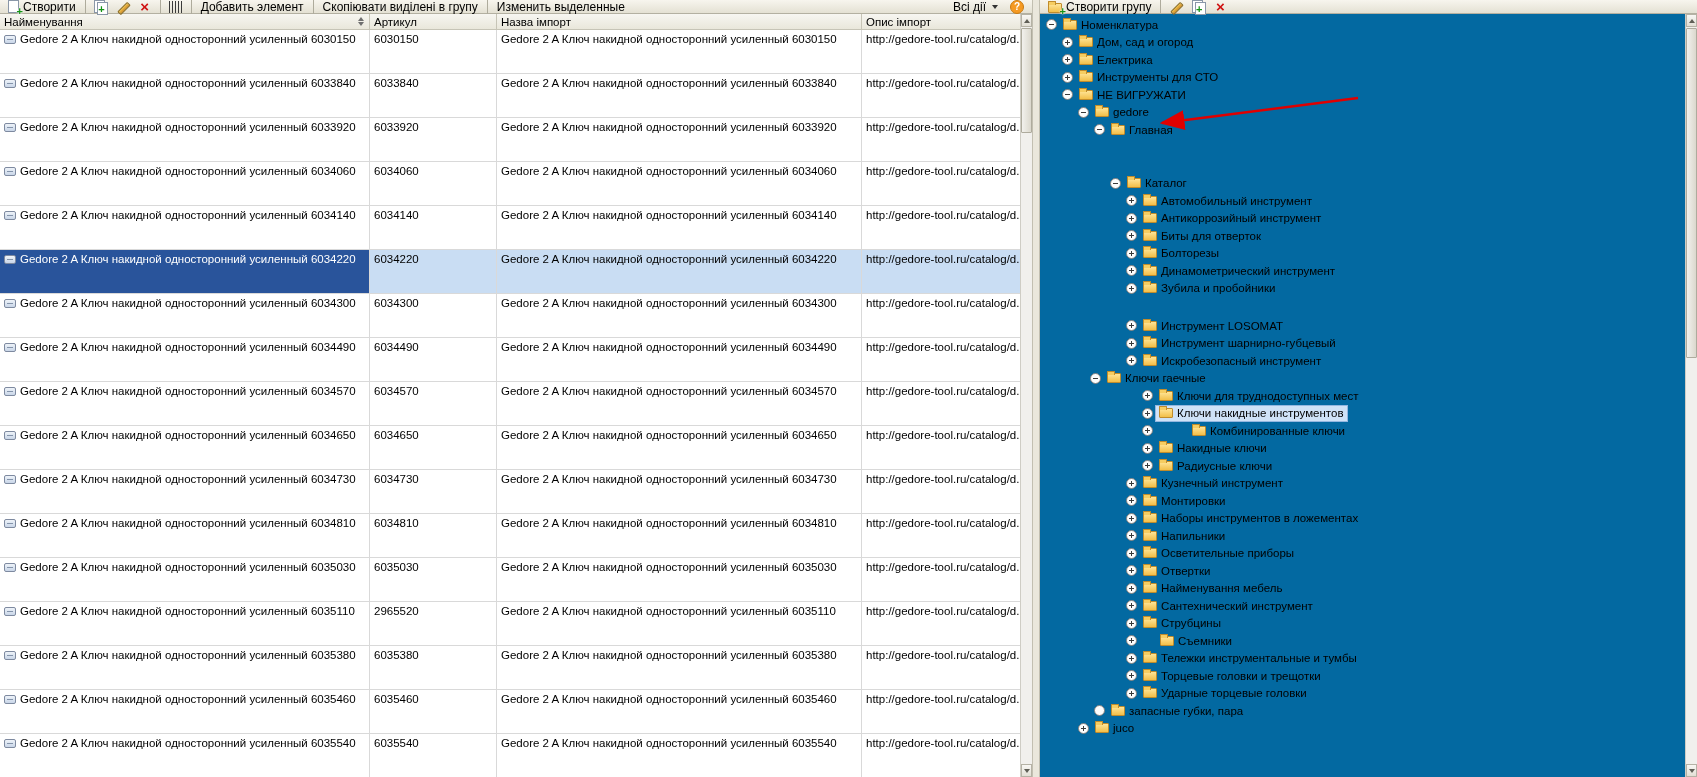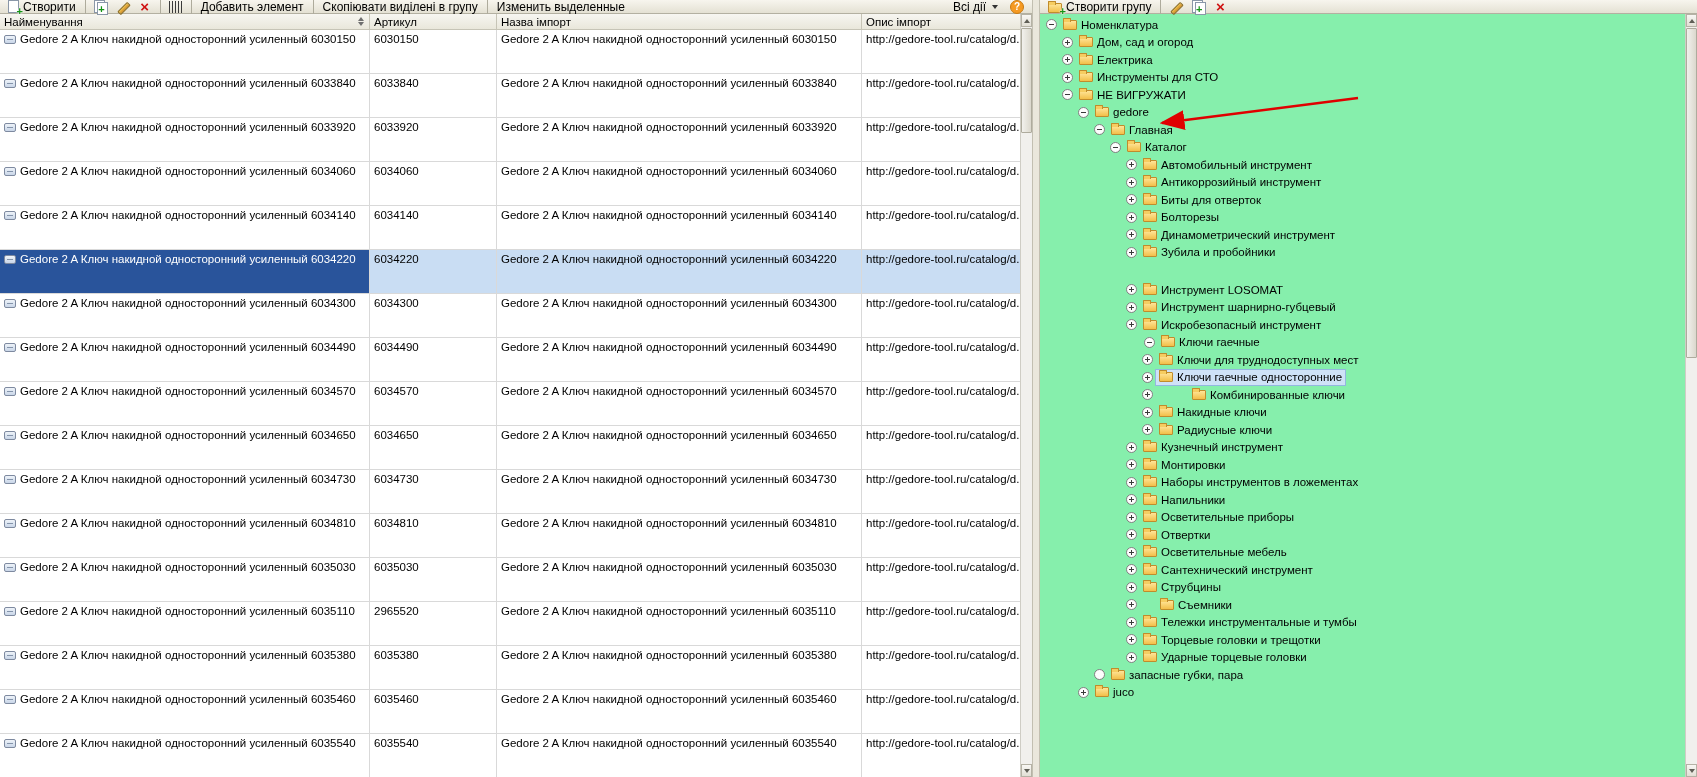--- a/index.html
+++ b/index.html
@@ -73,21 +73,21 @@
   .tri-up { width:0; height:0; border-left:3px solid transparent; border-right:3px solid transparent; border-bottom:4px solid #5f5e56; }
   .tri-down { width:0; height:0; border-left:3px solid transparent; border-right:3px solid transparent; border-top:4px solid #5f5e56; }
   .sb-thumb { position:absolute; left:0; width:11px; background:linear-gradient(90deg,#f2f1ed,#dbd8cd);
     border:1px solid #aeab9d; border-radius:1px; }
 
   
   .splitter { width:8px; flex:none; background:#eae7dc; border-left:1px solid #c2bfb1; border-right:1px solid #c2bfb1; }
 
   
   .right-pane { width:657px; flex:none; display:flex; flex-direction:column; position:relative; }
-  .tree { flex:1; width:645px; background:#86efac; overflow:hidden; padding-top:2px; }
+  .tree { flex:1; width:645px; background:#0369a1; overflow:hidden; padding-top:2px; }
   .titem { display:flex; align-items:center; gap:3px; height:17.5px; white-space:nowrap; }
   .exp { position:relative; width:11px; height:11px; flex:none; border:1px solid #808080; border-radius:50%; background:#fdfdfd; }
   .exp.minus::before, .exp.plus::before { content:""; position:absolute; left:2px; right:2px; top:4px; height:1px; background:#3a3a3a; }
   .exp.plus::after { content:""; position:absolute; top:2px; bottom:2px; left:4px; width:1px; background:#3a3a3a; }
   .node { display:flex; align-items:center; gap:4px; padding:0 3px; height:15px; }
   .node .folder { position:relative; width:14px; height:10px; flex:none;
     background:linear-gradient(#ffe598,#f2bf49); border:1px solid #c08c2c; border-radius:1px; }
   .node .folder::before { content:""; position:absolute; top:-3px; left:-1px; width:6px; height:3px;
     background:#f6cd61; border:1px solid #c08c2c; border-bottom:none; border-radius:1px 1px 0 0; }
   .node.sel { background:var(--tree-sel); outline:1px solid #93b7e0; }
@@ -483,21 +483,21 @@
               <span class="tlabel">gedore</span>
             </span>
           </div>
           <div class="titem" style="padding-left: 54px;">
             <span class="exp minus"></span>
             <span class="node">
               <span class="folder"></span>
               <span class="tlabel">Главная</span>
             </span>
           </div>
-          <div class="titem" style="padding-left: 70px;">
+          <div class="titem" style="padding-left: 70px; margin-top: 36px;">
             <span class="exp minus"></span>
             <span class="node">
               <span class="folder"></span>
               <span class="tlabel">Каталог</span>
             </span>
           </div>
           <div class="titem" style="padding-left: 86px;">
             <span class="exp plus"></span>
             <span class="node">
               <span class="folder"></span>
@@ -553,39 +553,39 @@
               <span class="tlabel">Инструмент шарнирно-губцевый</span>
             </span>
           </div>
           <div class="titem" style="padding-left: 86px;">
             <span class="exp plus"></span>
             <span class="node">
               <span class="folder"></span>
               <span class="tlabel">Искробезопасный инструмент</span>
             </span>
           </div>
-          <div class="titem" style="padding-left: 104px; text-align: right;">
+          <div class="titem" style="padding-left: 50px; text-align: right;">
             <span class="exp minus"></span>
             <span class="node">
               <span class="folder"></span>
               <span class="tlabel">Ключи гаечные</span>
             </span>
           </div>
           <div class="titem" style="padding-left: 102px;">
             <span class="exp plus"></span>
             <span class="node">
               <span class="folder"></span>
               <span class="tlabel">Ключи для труднодоступных мест</span>
             </span>
           </div>
           <div class="titem" style="padding-left: 102px;">
             <span class="exp plus"></span>
             <span class="node sel">
               <span class="folder"></span>
-              <span class="tlabel">Ключи гаечные односторонние</span>
+              <span class="tlabel">Ключи накидные инструментов</span>
             </span>
           </div>
           <div class="titem" style="padding-left: 102px; gap: 36px;">
             <span class="exp plus"></span>
             <span class="node">
               <span class="folder"></span>
               <span class="tlabel">Комбинированные ключи</span>
             </span>
           </div>
           <div class="titem" style="padding-left: 102px;">
@@ -641,21 +641,21 @@
             <span class="exp plus"></span>
             <span class="node">
               <span class="folder"></span>
               <span class="tlabel">Отвертки</span>
             </span>
           </div>
           <div class="titem" style="padding-left: 86px;">
             <span class="exp plus"></span>
             <span class="node">
               <span class="folder"></span>
-              <span class="tlabel">Осветительные мебель</span>
+              <span class="tlabel">Найменування мебель</span>
             </span>
           </div>
           <div class="titem" style="padding-left: 86px;">
             <span class="exp plus"></span>
             <span class="node">
               <span class="folder"></span>
               <span class="tlabel">Сантехнический инструмент</span>
             </span>
           </div>
           <div class="titem" style="padding-left: 86px;">

